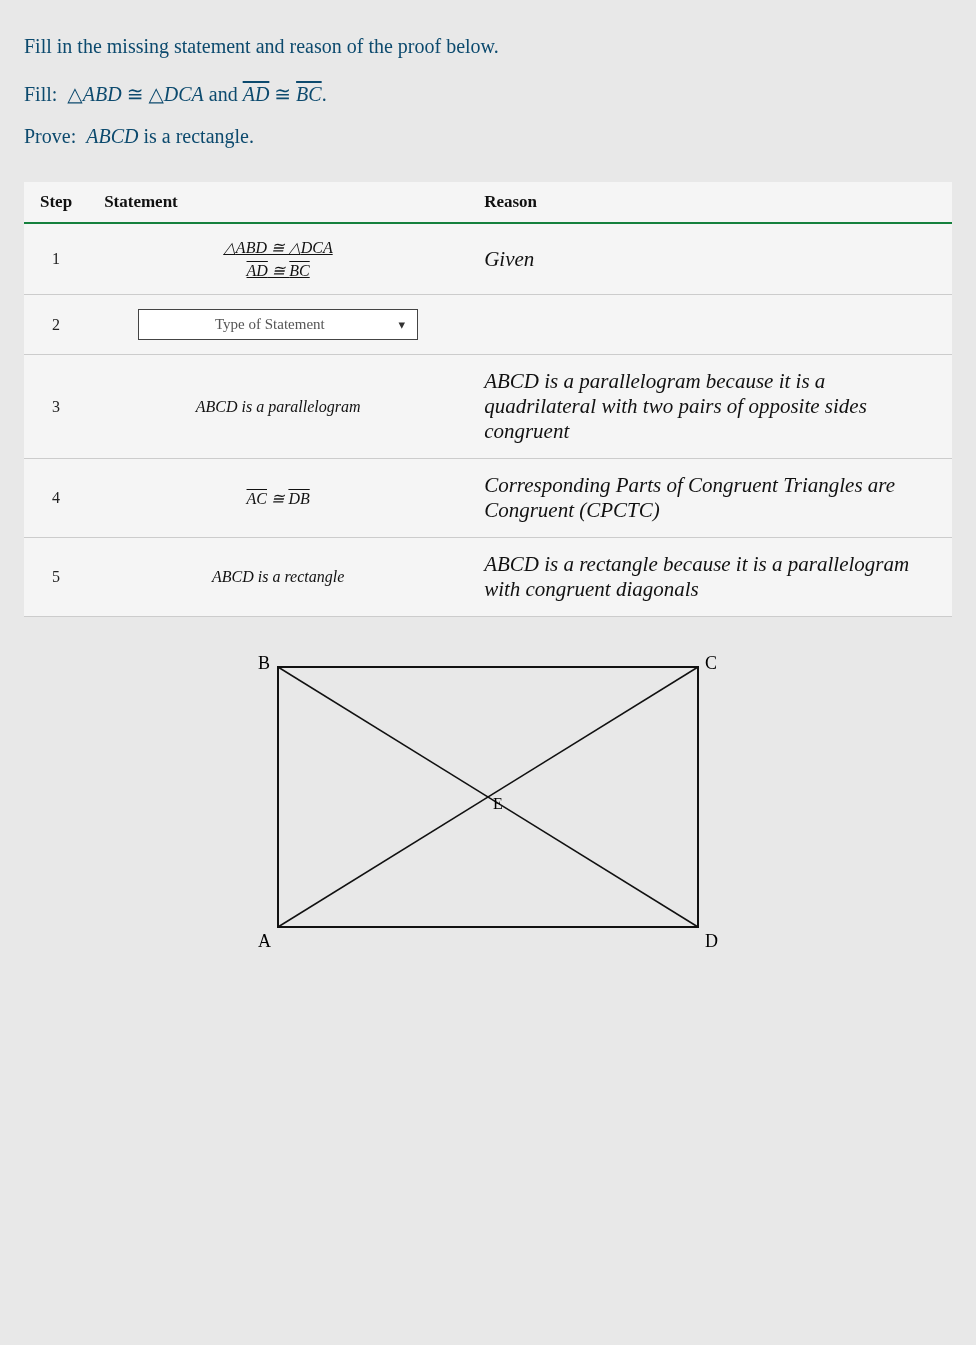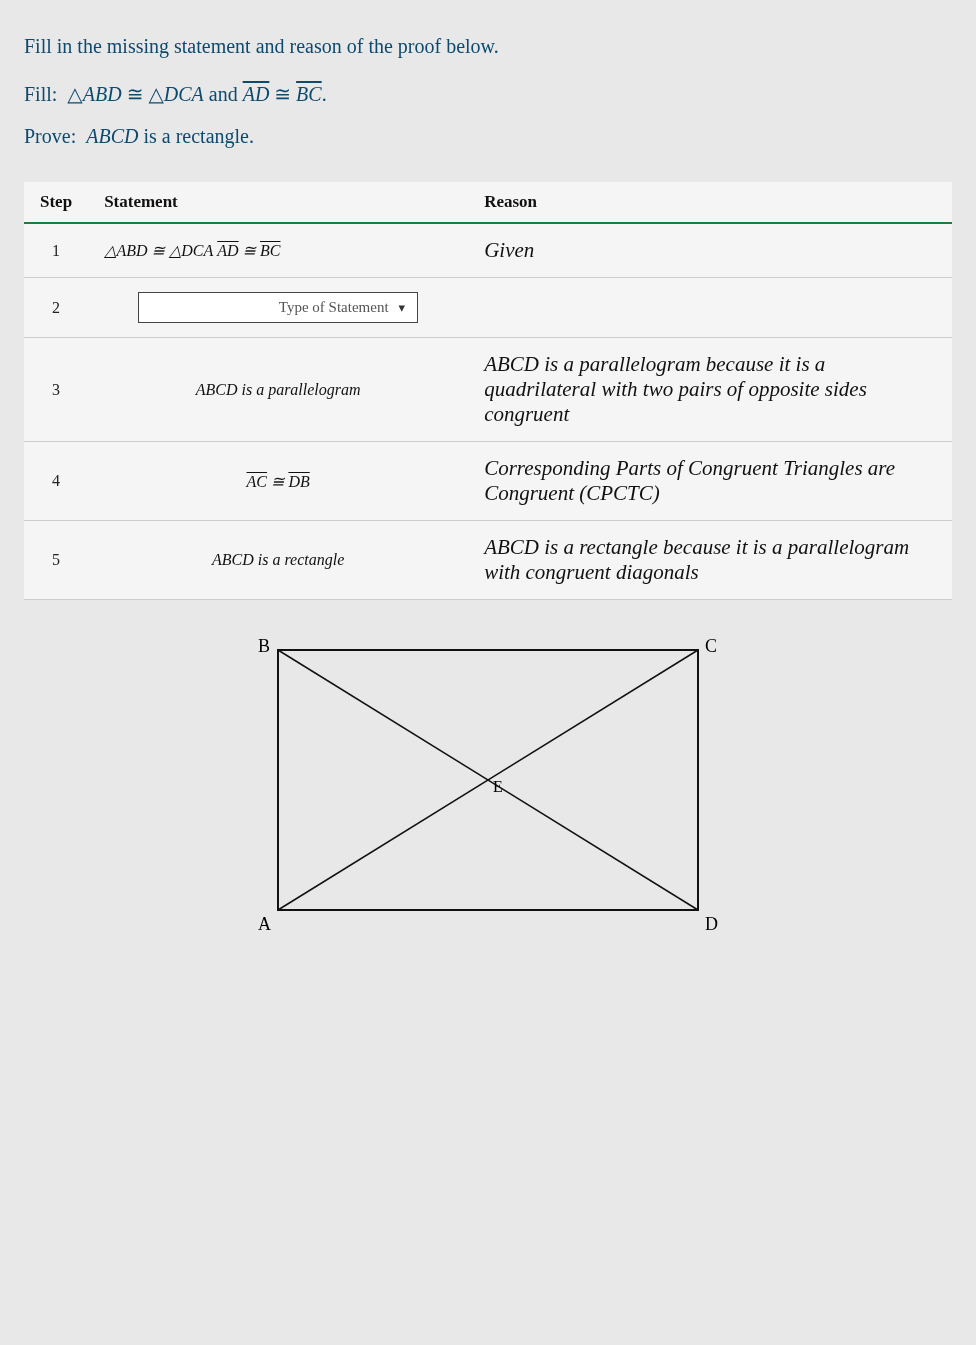--- a/index.html
+++ b/index.html
@@ -102,21 +102,20 @@
       color: #555;
       font-style: normal;
       cursor: pointer;
       position: relative;
     }
 
     .statement-dropdown span.dropdown-label {
       flex: 1;
       color: #555;
       font-style: normal;
-      text-align: right;
     }
 
     .statement-dropdown span.dropdown-arrow {
       margin-left: 10px;
       font-size: 13px;
       color: #333;
     }
 
     
     .figure-container {
@@ -126,23 +125,24 @@
       margin-bottom: 30px;
     }
 
     .figure-svg {
       display: block;
     }
 
     
     .two-line-statement {
       display: flex;
-      flex-direction: row;
+      flex-direction: column;
       align-items: center;
       gap: 4px;
+      text-decoration: underline;
     }
   </style>
 </head>
 <body>
 
 <p class="problem-text">Fill in the missing statement and reason of the proof below.</p>
 
 <div class="given-section">
   <p class="problem-text">
     <span>Fill:</span>

